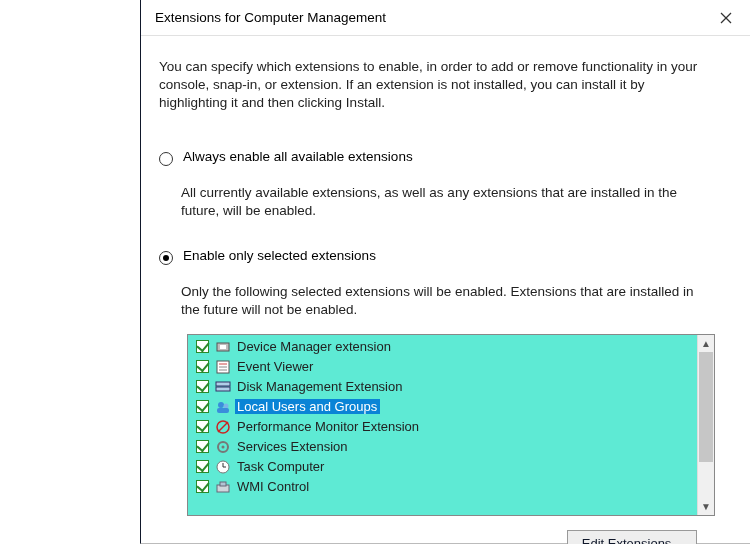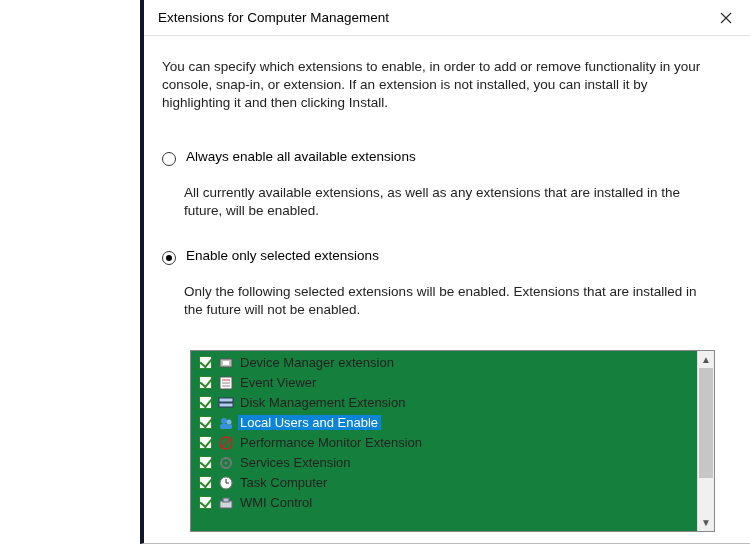--- a/index.html
+++ b/index.html
@@ -11,21 +11,21 @@
     width: 750px;
     height: 544px;
     overflow: hidden;
   }
   .dialog {
     position: absolute;
     left: 140px;
     top: 0;
     width: 610px;
     height: 544px;
-    border-left: 4px solid #0f172a;
+    border-left: 1px solid #0f172a;
     border-bottom: 1px solid #bbb;
     background: #fff;
     display: flex;
     flex-direction: column;
   }
   .titlebar {
     height: 36px;
     display: flex;
     align-items: center;
     padding-left: 14px;
@@ -86,24 +86,24 @@
   }
   .option-desc {
     font-size: 13.5px;
     color: #222;
     line-height: 1.35;
     margin-left: 22px;
     margin-top: 18px;
   }
   .listpanel {
     margin-left: 28px;
-    margin-top: 24px;
+    margin-top: 8px;
     height: 182px;
     border: 1px solid #888;
-    background: #15803d;
+    background: #5eead4;
     position: relative;
     display: flex;
   }
   .listbody {
     flex: 1;
     overflow: hidden;
     padding-top: 2px;
   }
   .listrow {
     display: flex;
@@ -247,21 +247,21 @@
           </div>
           <div class="listrow">
             <span class="chk"></span>
             <span class="rowicon">
               <svg width="16" height="16">
                 <circle cx="6" cy="6" r="3" fill="#3a8edb"></circle>
                 <circle cx="11" cy="7" r="2.5" fill="#7ab6e8"></circle>
                 <rect x="2" y="9" width="12" height="5" rx="2" fill="#3a8edb"></rect>
               </svg>
             </span>
-            <span class="rowlabel sel">Local Users and Enable</span>
+            <span class="rowlabel sel">Local Users and Groups</span>
           </div>
           <div class="listrow">
             <span class="chk"></span>
             <span class="rowicon">
               <svg width="16" height="16">
                 <circle cx="8" cy="8" r="6" fill="none" stroke="#c22" stroke-width="1.5"></circle>
                 <line x1="3" y1="13" x2="13" y2="3" stroke="#c22" stroke-width="1.5"></line>
               </svg>
             </span>
             <span class="rowlabel">Performance Monitor Extension</span>

